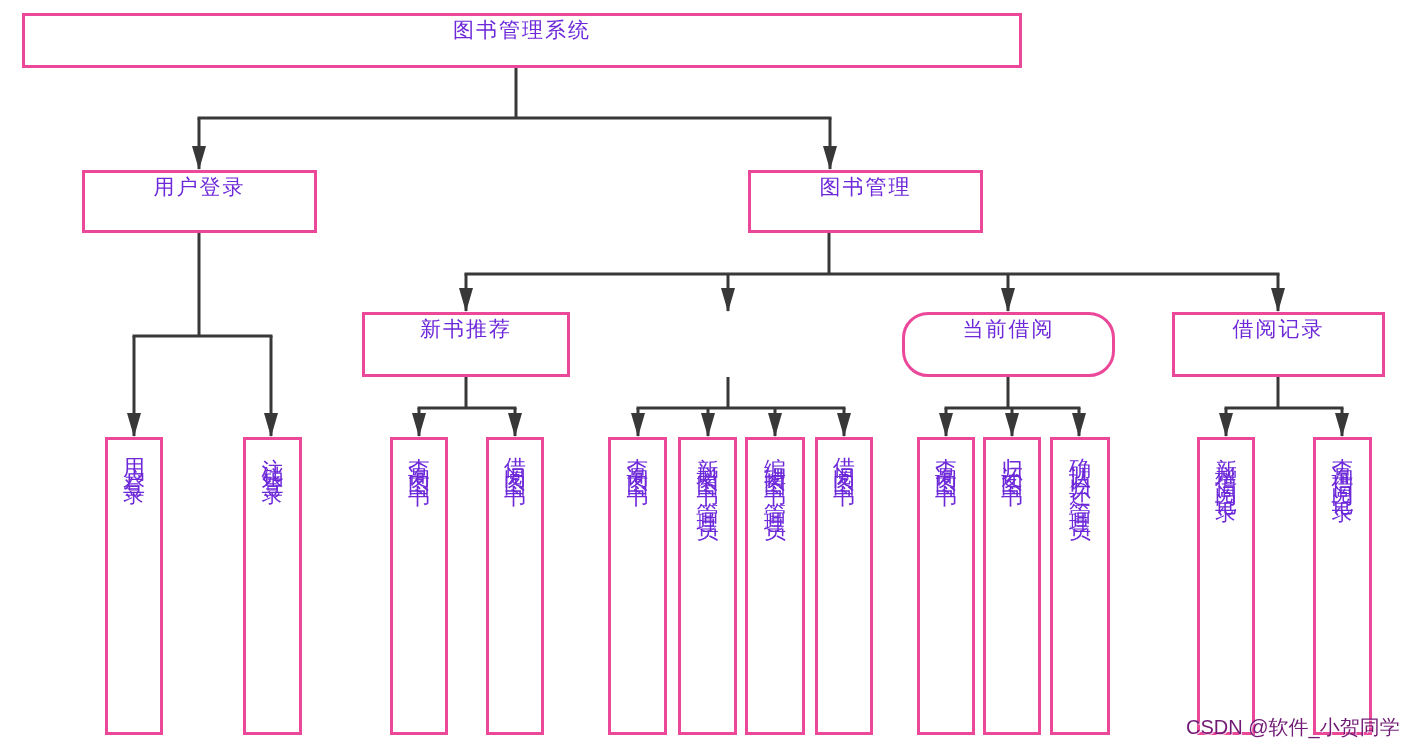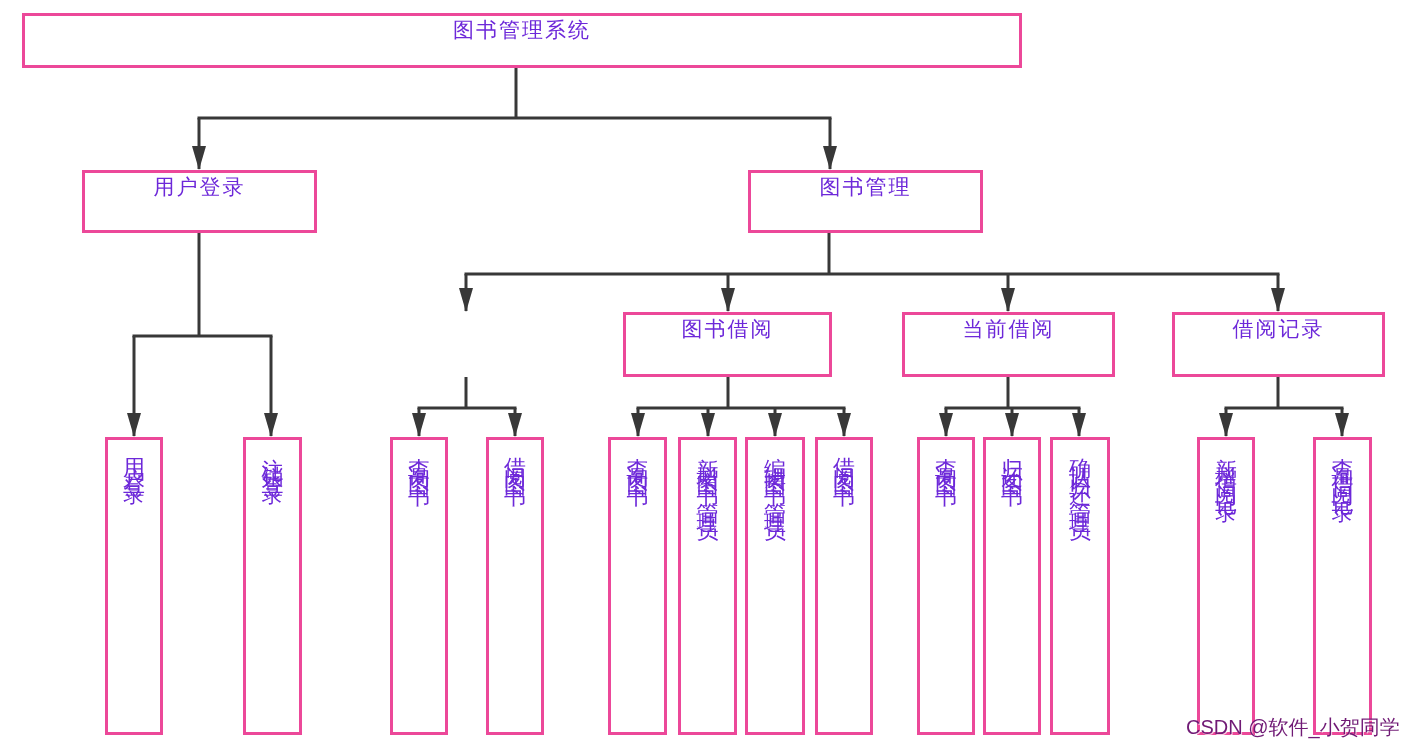--- a/index.html
+++ b/index.html
@@ -77,24 +77,24 @@
     <span class="lbl">图书管理系统</span>
   </div>
 
   <div class="node" style="left:82px;top:170px;width:235px;height:63px;">
     <span class="lbl">用户登录</span>
   </div>
   <div class="node" style="left:748px;top:170px;width:235px;height:63px;">
     <span class="lbl">图书管理</span>
   </div>
 
-  <div class="node" style="left:623px;top:312px;width:209px;height:65px;">
-    <span class="lbl">图书借阅</span>
+  <div class="node" style="left:362px;top:312px;width:208px;height:65px;">
+    <span class="lbl">新书推荐</span>
   </div>
-  <div class="node" style="left:902px;top:312px;width:213px;height:65px;">
+  <div class="node" style="left:902px;top:312px;width:213px;height:65px;border-radius:26px;">
     <span class="lbl">当前借阅</span>
   </div>
   <div class="node" style="left:1172px;top:312px;width:213px;height:65px;">
     <span class="lbl">借阅记录</span>
   </div>
 
   <div class="node leaf" style="left:105px;top:437px;width:58px;height:298px;">
     <span class="lbl">用户登录</span>
   </div>
   <div class="node leaf" style="left:243px;top:437px;width:59px;height:298px;">

